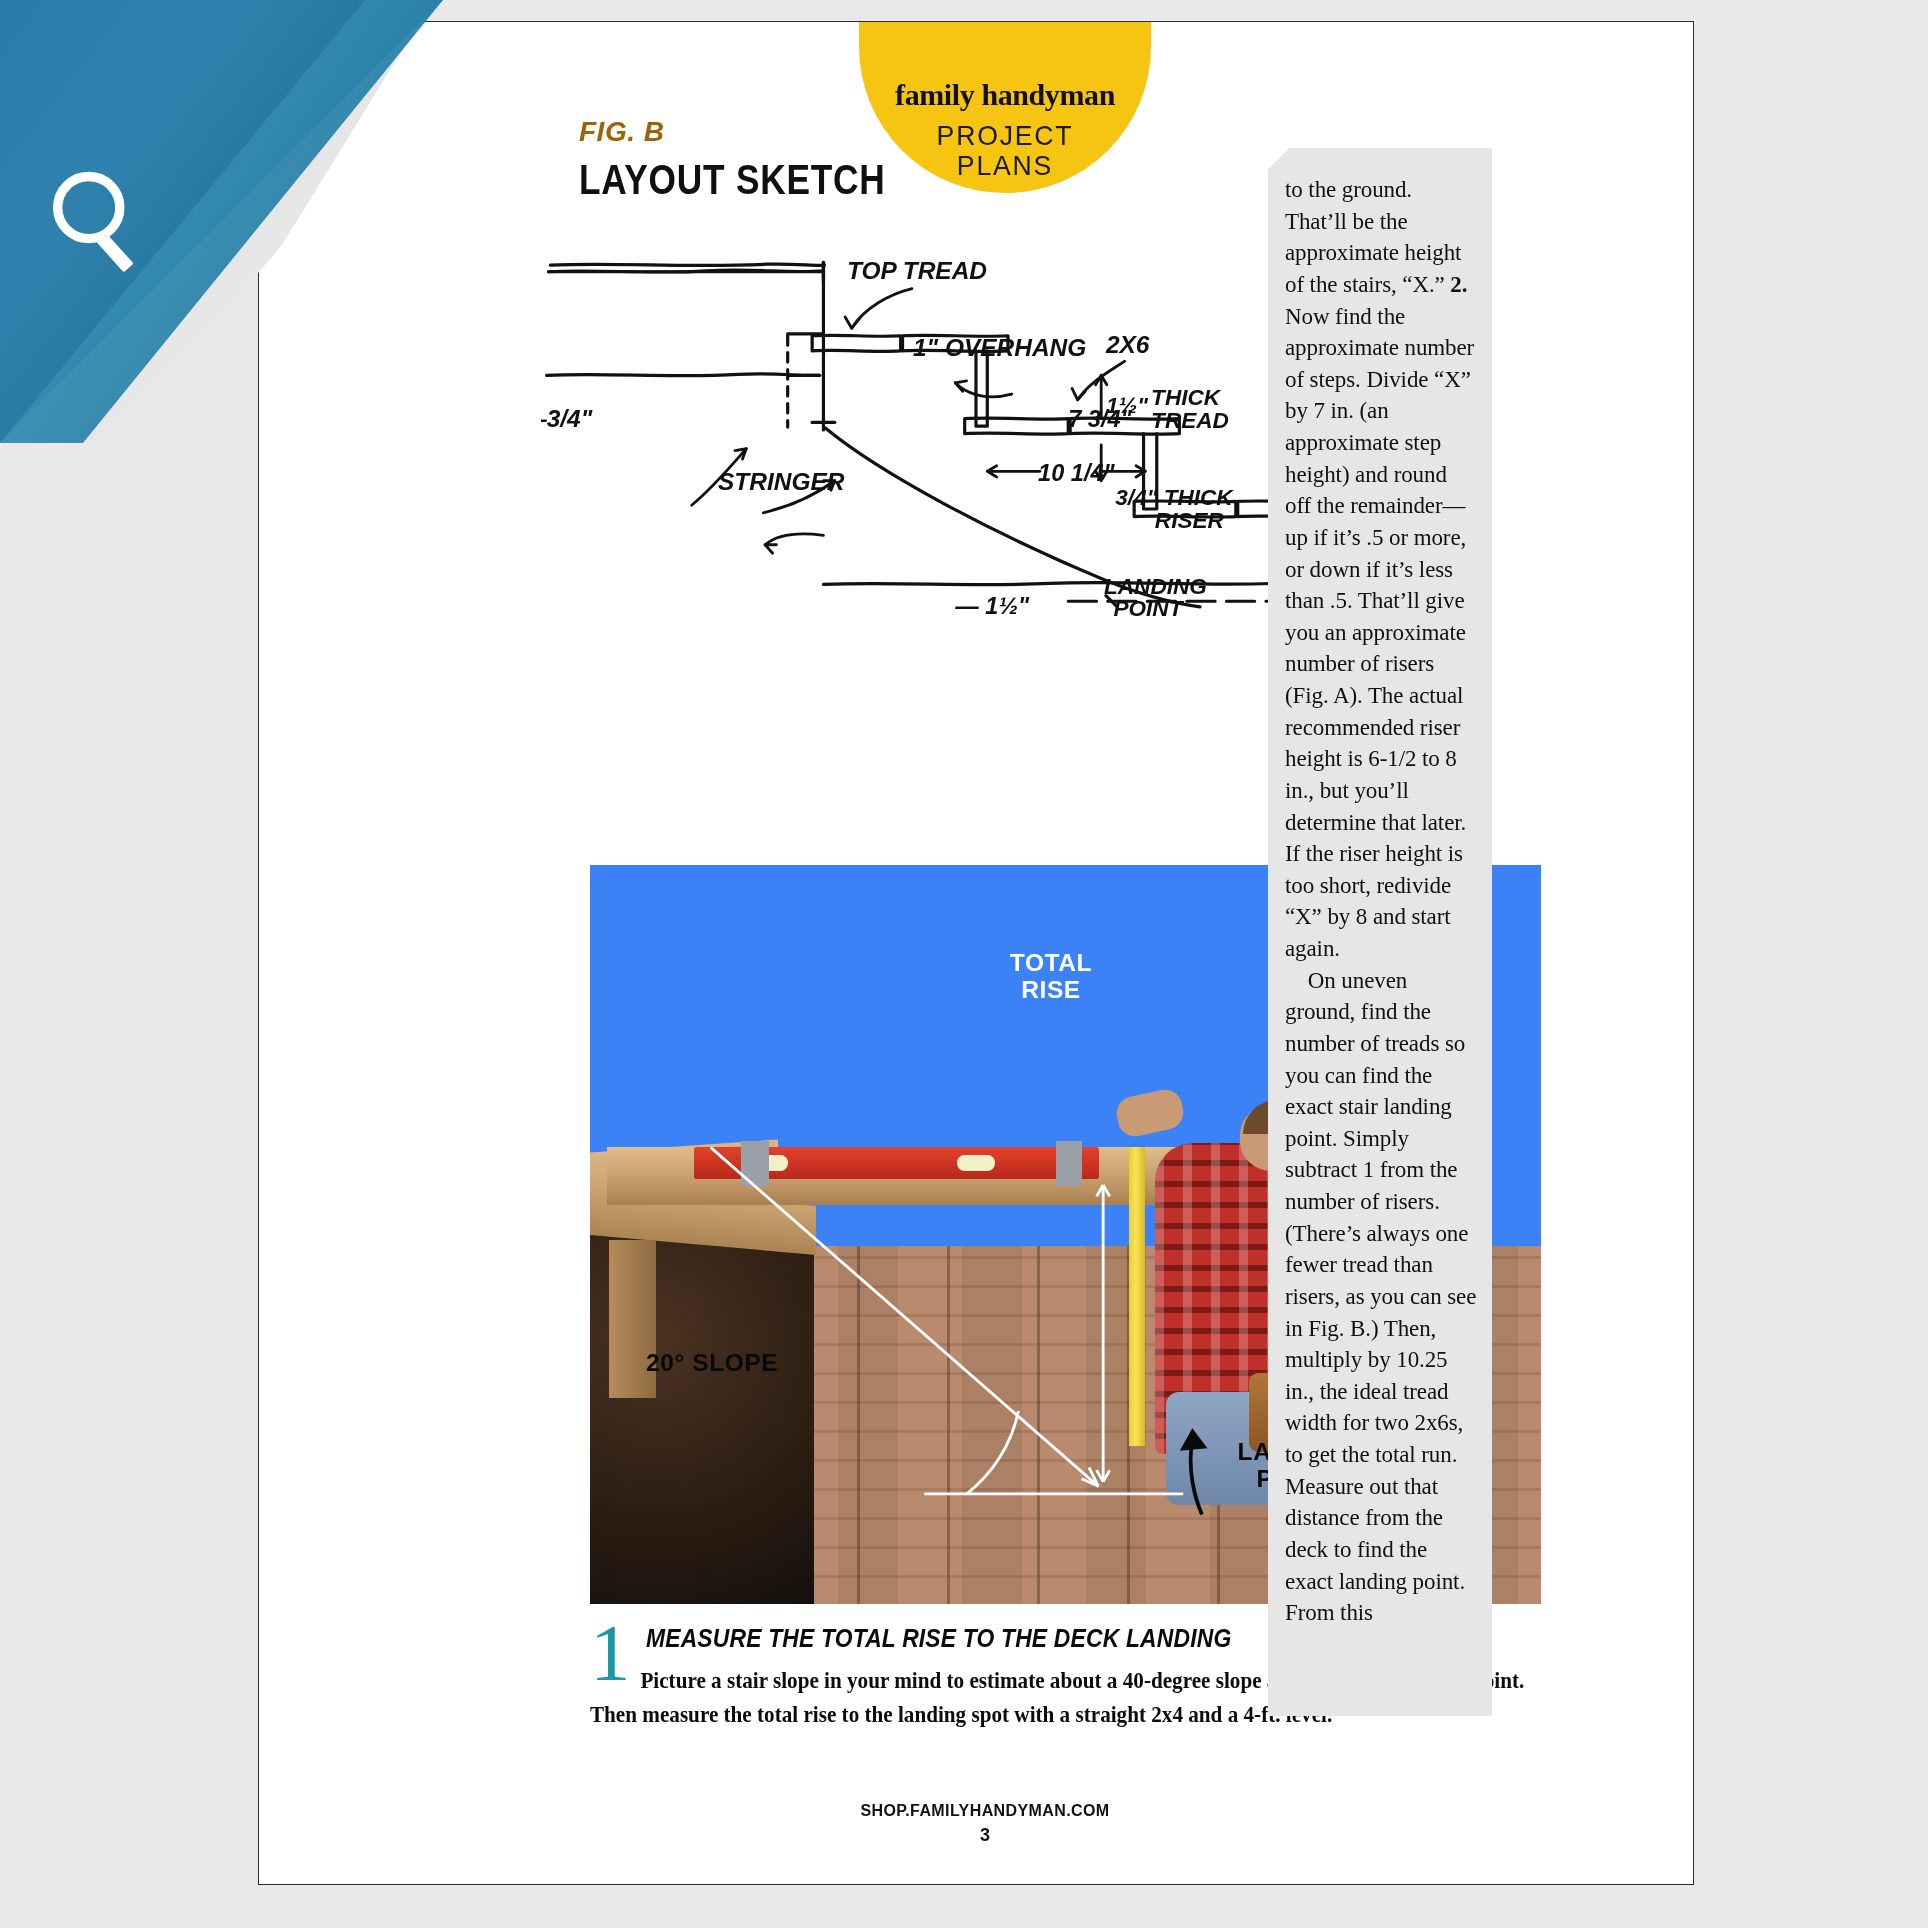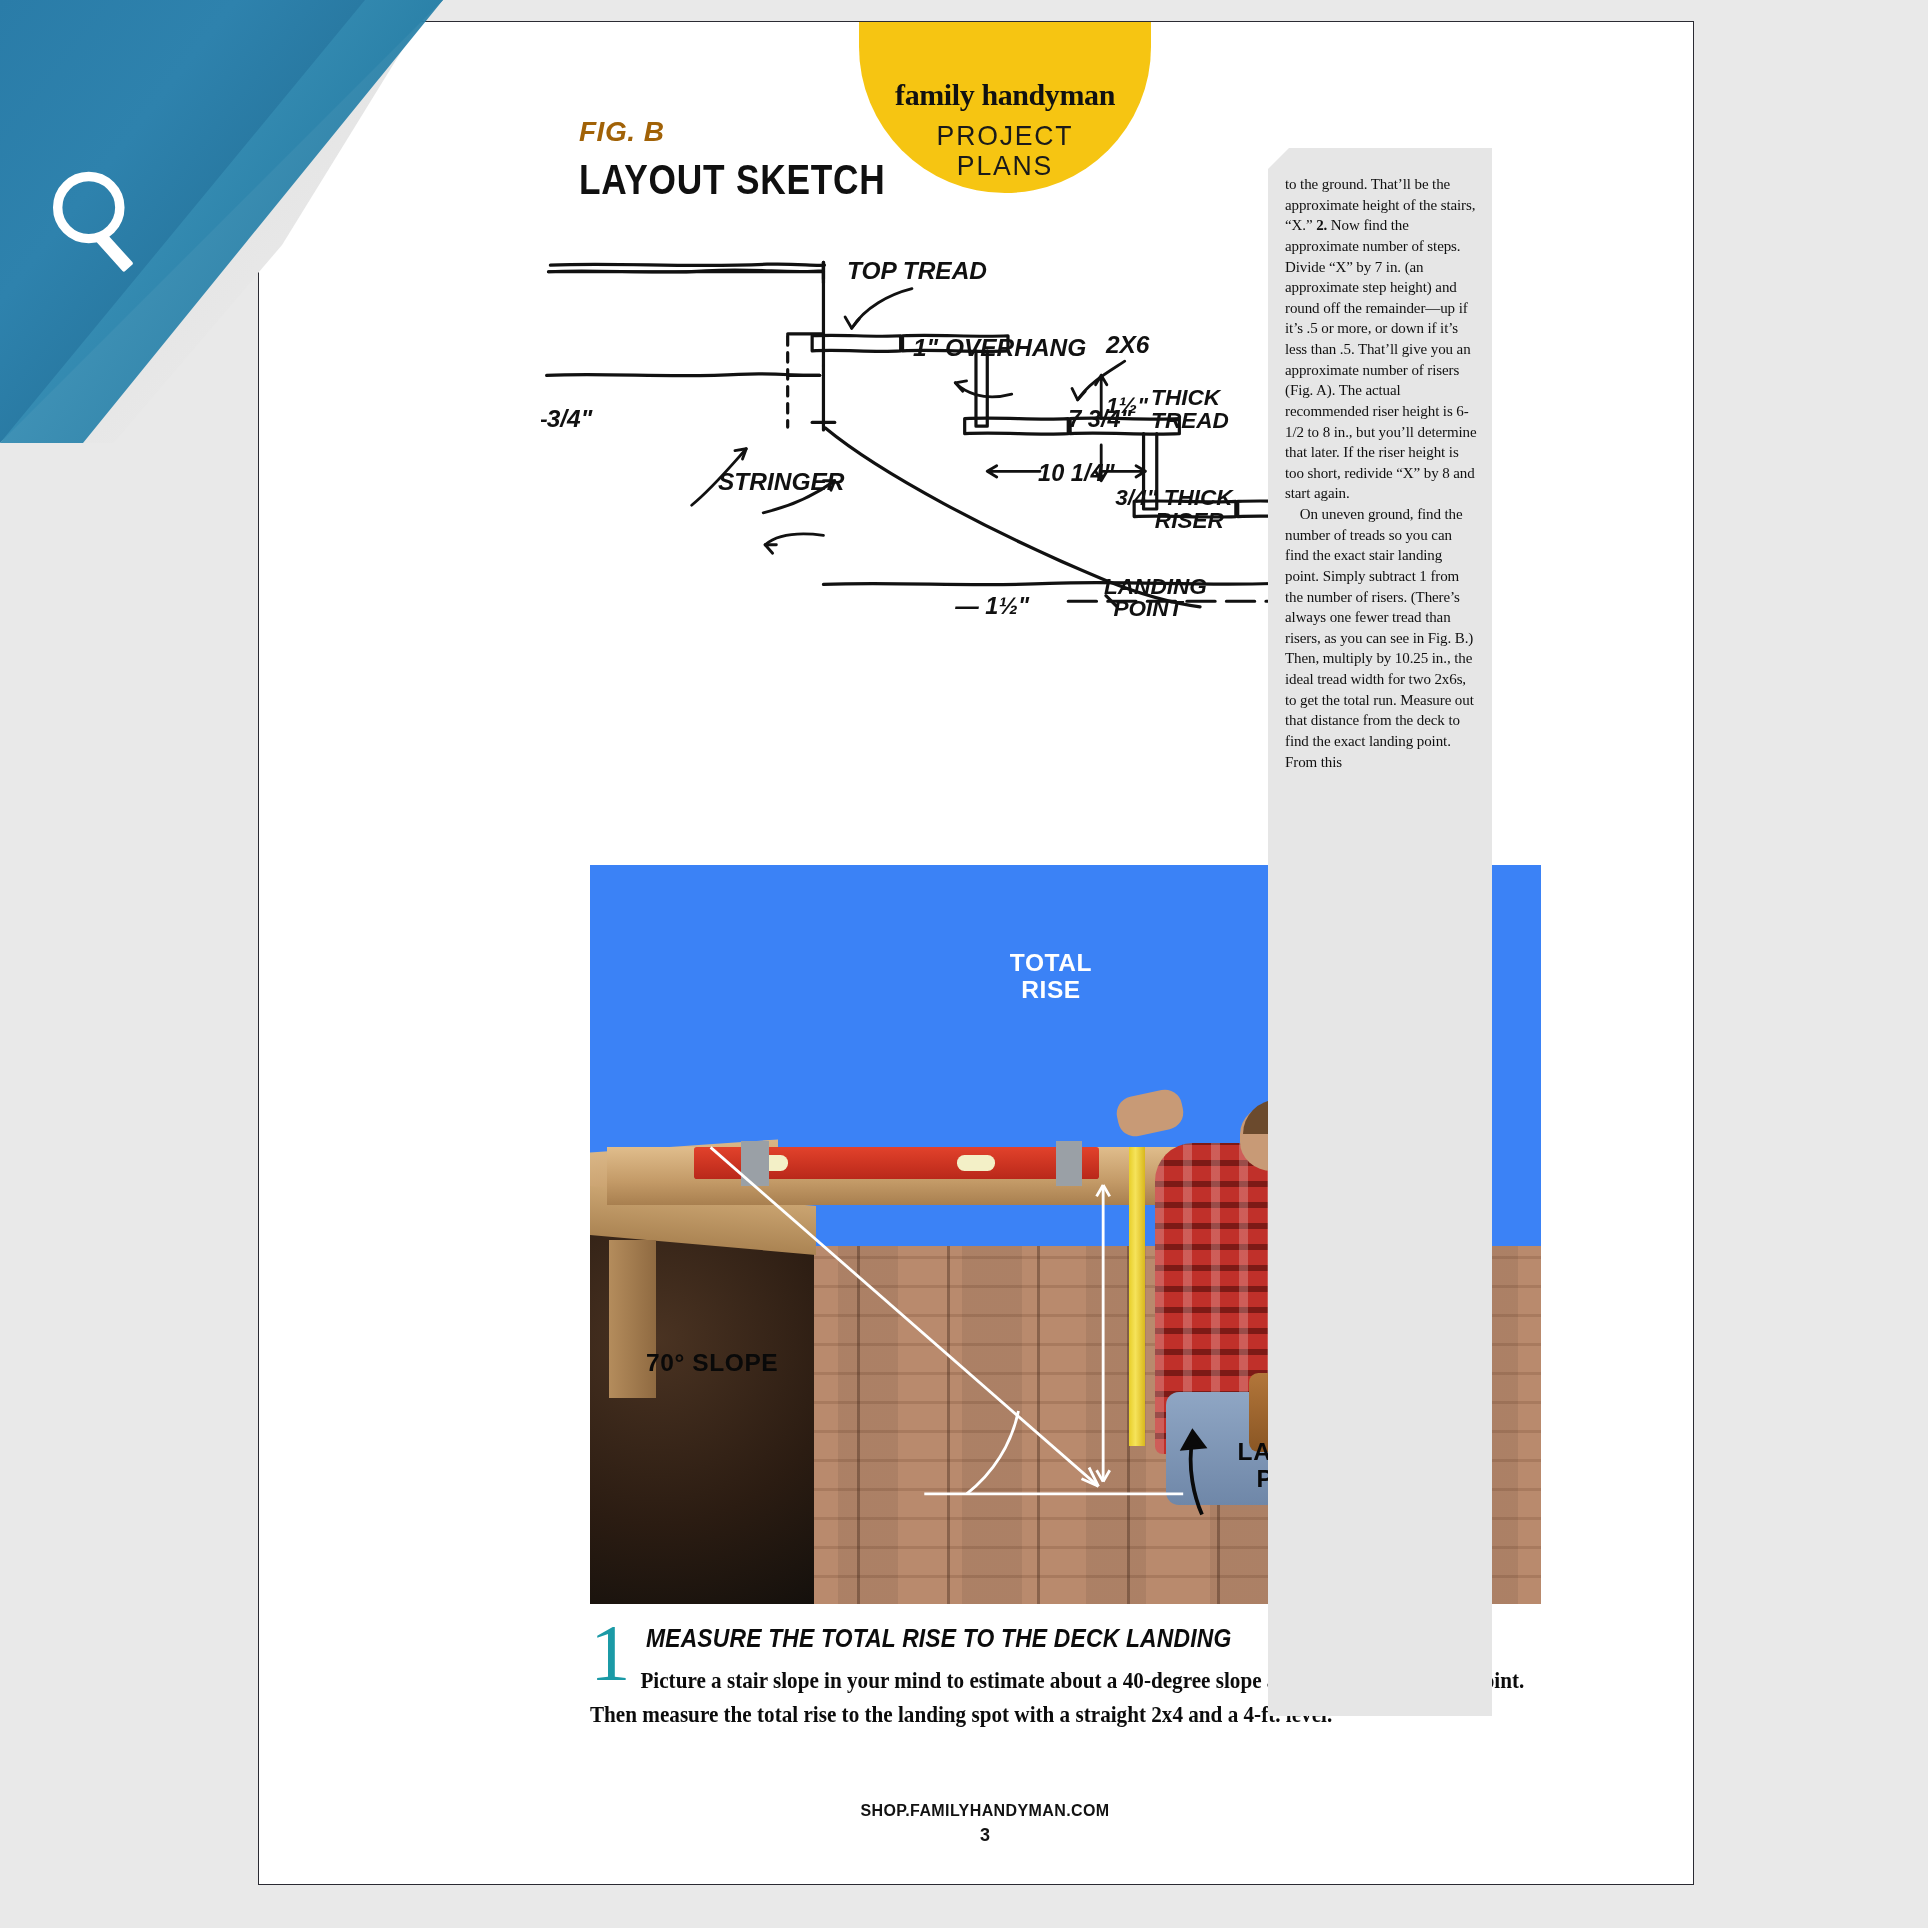--- a/index.html
+++ b/index.html
@@ -147,21 +147,21 @@
   #sidebar{
     position:absolute;left:1009px;top:126px;width:224px;height:1568px;
     background:#e6e6e6;
     clip-path:polygon(21px 0, 100% 0, 100% 100%, 0 100%, 0 21px);
     padding:26px 15px 0 17px;
     box-sizing:border-box;
   }
   #sidebar p{
     margin:0;
     font-family:"Liberation Serif", serif;
-    font-size:15px;line-height:1.375;color:#101010;
+    font-size:23px;line-height:1.375;color:#101010;
     letter-spacing:-0.1px;
   }
   #sidebar b{font-weight:bold;}
 </style>
 </head>
 <body>
 
 <div id="page-sheet">
 
   <div id="fig-header">
@@ -319,21 +319,21 @@
       </g>
       <g stroke="#0a0a0a" stroke-width="4" fill="none">
         <path d="M640 610 C634 640, 642 672, 650 690"></path>
         <path d="M640 602 L630 620 L652 618 Z" fill="#0a0a0a"></path>
       </g>
     </svg>
     <div class="ph-label-w" style="left:395px;top:85px;width:132px;">
       <div>TOTAL</div>
       <div>RISE</div>
     </div>
-    <div class="ph-label-b" style="left:56px;top:485px;width:207px;text-align:left;">70° SLOPE</div>
+    <div class="ph-label-b" style="left:56px;top:485px;width:207px;text-align:left;">20° SLOPE</div>
     <div class="ph-label-b" style="left:621px;top:574px;width:169px;">
       <div>LANDING</div>
       <div>POINT</div>
     </div>
   </div>
 
   <div id="caption">
     <div id="cap-num">1</div>
     <div id="cap-head">MEASURE THE TOTAL RISE TO THE DECK LANDING</div>
     <div id="cap-body"><span class="indent"></span><span>Picture a stair slope in your mind to estimate about a 40-degree slope and guess at a landing point. Then measure the total rise to the landing spot with a straight 2x4 and a 4-ft. level.</span></div>

